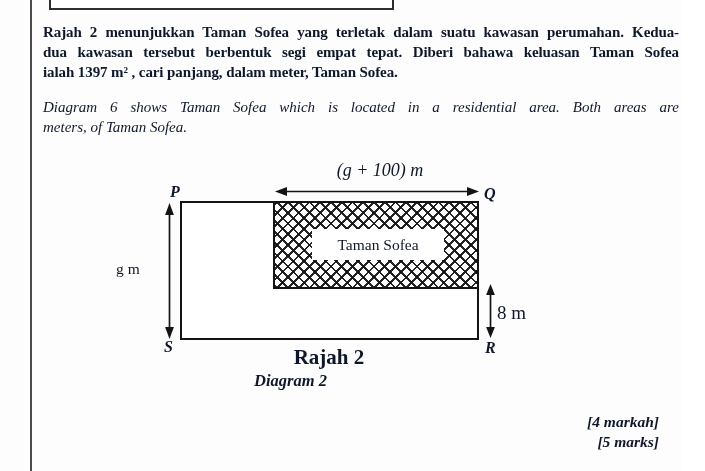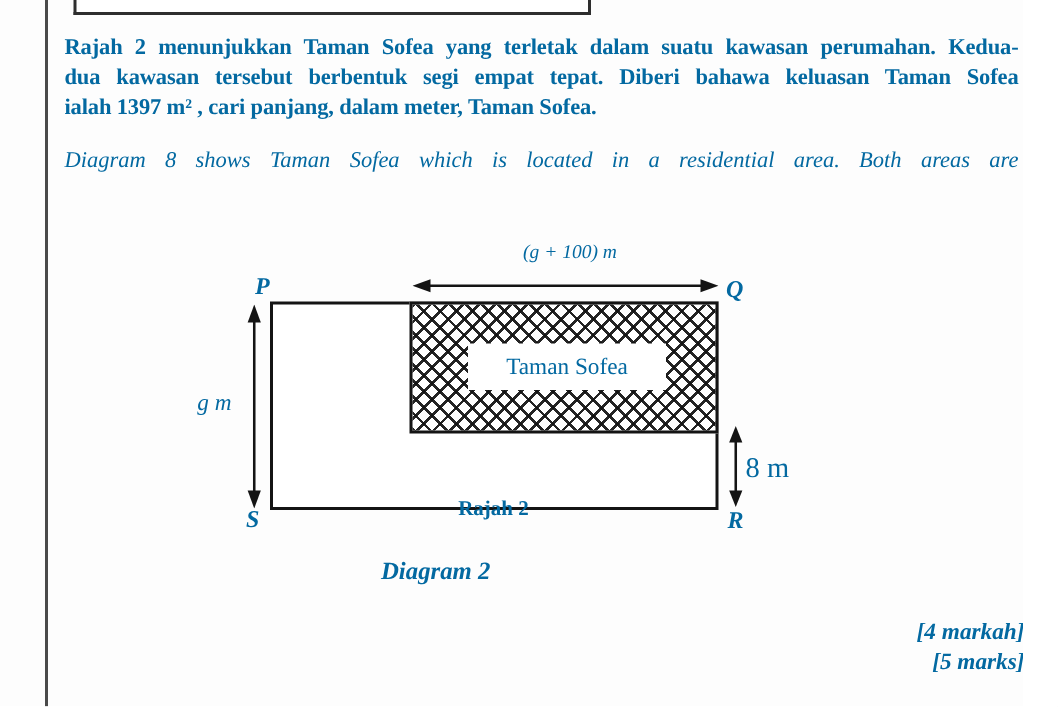--- a/index.html
+++ b/index.html
@@ -1,19 +1,19 @@
 <!DOCTYPE html>
 <html><head>
 <meta charset="utf-8">
 <style>
   html,body { margin:0; padding:0; background:#ffffff; }
   .screen {
     position:relative; width:682px; height:471px; background:#fdfdfd;
     overflow:hidden; font-family:"Liberation Serif","DejaVu Serif",serif;
-    color:#0369a1;
+    color:#0f172a;
   }
   .pb-left  { position:absolute; left:30px;  top:0; width:2px; height:471px; background:#4a4a4a; }
   .pb-right { position:absolute; left:694px; top:0; width:2px; height:471px; background:#4a4a4a; }
   .top-box {
     position:absolute; left:49px; top:-4px; width:341px; height:12px;
     border:2.5px solid #2e2e2e; border-top:none; background:#fff;
   }
   .para { position:absolute; left:43px; width:636px; }
   .q-malay   { top:23px; font-size:15px; font-weight:bold; line-height:19.8px; letter-spacing:-0.1px; }
   .q-english { top:97px; font-size:15px; font-style:italic; line-height:20px; }
@@ -31,56 +31,57 @@
       repeating-linear-gradient(45deg,  rgba(18,18,18,.92) 0 1.8px, transparent 1.8px 7.6px),
       repeating-linear-gradient(135deg, rgba(18,18,18,.92) 0 1.8px, transparent 1.8px 7.6px),
       #fff;
   }
   .region-label {
     position:absolute; left:312px; top:229px; width:132px; height:31px;
     background:#fff; display:flex; align-items:center; justify-content:center;
     font-size:15.5px; font-weight:400;
   }
   .width-arrow { position:absolute; left:275px; top:184px; }
-  .width-label { position:absolute; left:297px; top:160px; width:166px; text-align:center; font-size:13px; font-style:italic; }
+  .width-label { position:absolute; left:297px; top:160px; width:166px; text-align:center; font-size:18px; font-style:italic; }
   .corner { position:absolute; font-size:16px; font-style:italic; font-weight:600; }
   .corner-p { left:170px; top:183px; }
   .corner-q { left:484px; top:185px; }
   .corner-s { left:164px; top:338px; }
   .corner-r { left:485px; top:339px; }
   .g-arrow  { position:absolute; left:163px; top:203px; }
-  .g-label  { position:absolute; left:128px; top:260px; width:30px; text-align:center; font-size:15.5px; font-style:italic; }
+  .g-label  { position:absolute; left:116px; top:260px; width:30px; text-align:left; font-size:15.5px; }
   .m8-arrow { position:absolute; left:484px; top:284px; }
   .m8-label { position:absolute; left:497px; top:302px; font-size:19px; }
-  .caption-my { position:absolute; left:254px; top:332px; width:150px; text-align:center; font-size:14px; font-weight:bold; }
+  .caption-my { position:absolute; left:254px; top:345px; width:150px; text-align:center; font-size:21px; font-weight:bold; }
   .caption-en { position:absolute; left:254px; top:371px; width:150px; font-size:16.5px; font-weight:bold; font-style:italic; }
 
   .marks {
-    position:absolute; left:450px; top:412px; width:233px; text-align:right;
+    position:absolute; left:426px; top:412px; width:233px; text-align:right;
     font-size:15.5px; font-style:italic; font-weight:600; line-height:19.5px;
   }
 </style>
 </head>
 <body>
 
 <div class="screen">
 
   <div class="pb-left"></div>
   <div class="pb-right"></div>
 
   <div class="top-box"></div>
 
   <div class="para q-malay">
     <div class="jline">Rajah 2 menunjukkan Taman Sofea yang terletak dalam suatu kawasan perumahan. Kedua-</div>
     <div class="jline">dua kawasan tersebut berbentuk segi empat tepat. Diberi bahawa keluasan Taman Sofea</div>
     <div>ialah 1397 m² , cari panjang, dalam meter, Taman Sofea.</div>
   </div>
 
   <div class="para q-english">
-    <div class="jline">Diagram 8 shows Taman Sofea which is located in a residential area. Both areas are</div>
+    <div class="jline">Diagram 6 shows Taman Sofea which is located in a residential area. Both areas are</div>
+    <div>meters, of Taman Sofea.</div>
   </div>
 
   <div class="width-label">(g + 100) m</div>
 
   <span class="width-arrow">
     <svg width="204" height="13" viewBox="0 0 204 13">
       <line x1="10" y1="6.5" x2="194" y2="6.5" stroke="#141414" stroke-width="1.7"></line>
       <polygon points="0,6.5 12,2.1 12,10.9" fill="#141414"></polygon>
       <polygon points="204,6.5 192,2.1 192,10.9" fill="#141414"></polygon>
     </svg>

